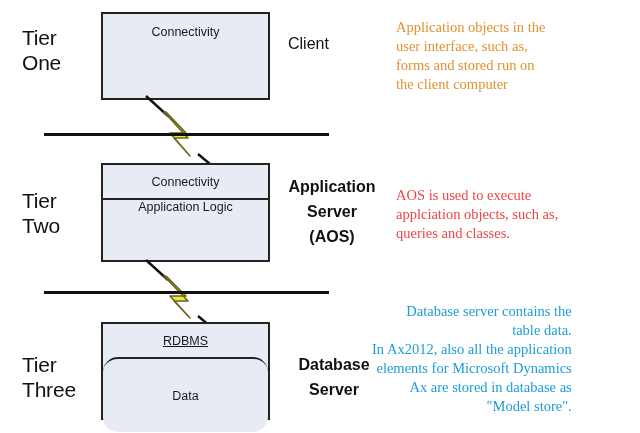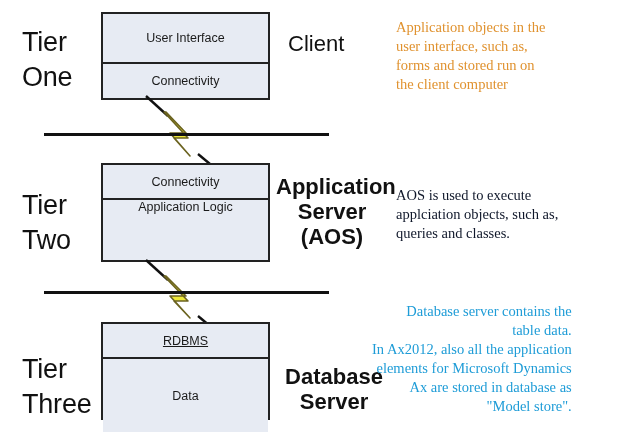--- a/index.html
+++ b/index.html
@@ -14,22 +14,22 @@
     background: #ffffff;
     overflow: hidden;
     font-family: "Liberation Sans", sans-serif;
   }
 
   
   .tier-label {
     position: absolute;
     color: #111111;
     font-family: "Liberation Sans", sans-serif;
-    font-size: 27px;
-    line-height: 35px;
+    font-size: 21px;
+    line-height: 25px;
     text-align: left;
     white-space: pre-line;
     letter-spacing: -0.2px;
   }
 
   
   .stack {
     position: absolute;
     left: 101px;
     width: 169px;
@@ -50,21 +50,21 @@
   }
   .cell + .cell {
     border-top: 2px solid #222222;
   }
 
   
   .role-label {
     position: absolute;
     color: #111111;
     font-family: "Liberation Sans", sans-serif;
-    font-size: 22px;
+    font-size: 16px;
     line-height: 25px;
     white-space: pre-line;
   }
   .role-label.centered { text-align: center; font-weight: bold; }
 
   
   .divider {
     position: absolute;
     left: 44px;
     width: 285px;
@@ -90,21 +90,20 @@
 </style>
 </head>
 <body>
 
 <div id="canvas">
 
   <div class="tier-label" style="left:22px; top:25px;">Tier
 One</div>
 
   <div class="stack" style="top:12px; height:88px;">
-    <div class="cell" style="height:48px;">User Interface</div>
     <div class="cell" style="height:36px;">Connectivity</div>
   </div>
 
   <div class="role-label" style="left:288px; top:31px;">Client</div>
 
   <div class="note" style="left:396px; top:18px; color:#e0922f;">Application objects in the
 user interface, such as,
 forms and stored run on
 the client computer</div>
 
@@ -123,43 +122,43 @@
 
   <div class="stack" style="top:163px; height:99px;">
     <div class="cell" style="height:33px;">Connectivity</div>
     <div class="cell" style="height:16px;">Application Logic</div>
   </div>
 
   <div class="role-label centered" style="left:276px; top:174px; width:112px;">Application
 Server
 (AOS)</div>
 
-  <div class="note" style="left:396px; top:186px; color:#0f172a;">AOS is used to execute
+  <div class="note" style="left:396px; top:186px; color:#ef4444;">AOS is used to execute
 applciation objects, such as,
 queries and classes.</div>
 
   <div class="bolt" style="left:130px; top:258px;">
     <svg width="110" height="86" viewBox="0 0 110 86">
       <line x1="16" y1="2" x2="38" y2="22" stroke="#111111" stroke-width="2.4"></line>
       <line x1="68" y1="58" x2="92" y2="78" stroke="#111111" stroke-width="2.4"></line>
       <polygon points="36,18 56,38 40,38 60,60 44,43 58,43 34,18" fill="#efe93a" stroke="#6b6320" stroke-width="1.6" stroke-linejoin="round"></polygon>
     </svg>
   </div>
 
   <div class="divider" style="top:291px;"></div>
 
   <div class="tier-label" style="left:22px; top:352px;">Tier
 Three</div>
 
   <div class="stack" style="top:322px; height:98px;">
     <div class="cell" style="height:33px;text-decoration:underline;">RDBMS</div>
-    <div class="cell" style="height:75px;">Data</div>
+    <div class="cell" style="height:75px;border-radius:15px;">Data</div>
   </div>
 
-  <div class="role-label centered" style="left:276px; top:364px; width:116px;">Database
+  <div class="role-label centered" style="left:276px; top:352px; width:116px;">Database
 Server</div>
 
   <div class="note" style="left:372px; top:302px; color:#1e9cd7;text-align:right;">Database server contains the
 table data.
 In Ax2012, also all the application
 elements for Microsoft Dynamics
 Ax are stored in database as
 "Model store".</div>
 
 </div>

